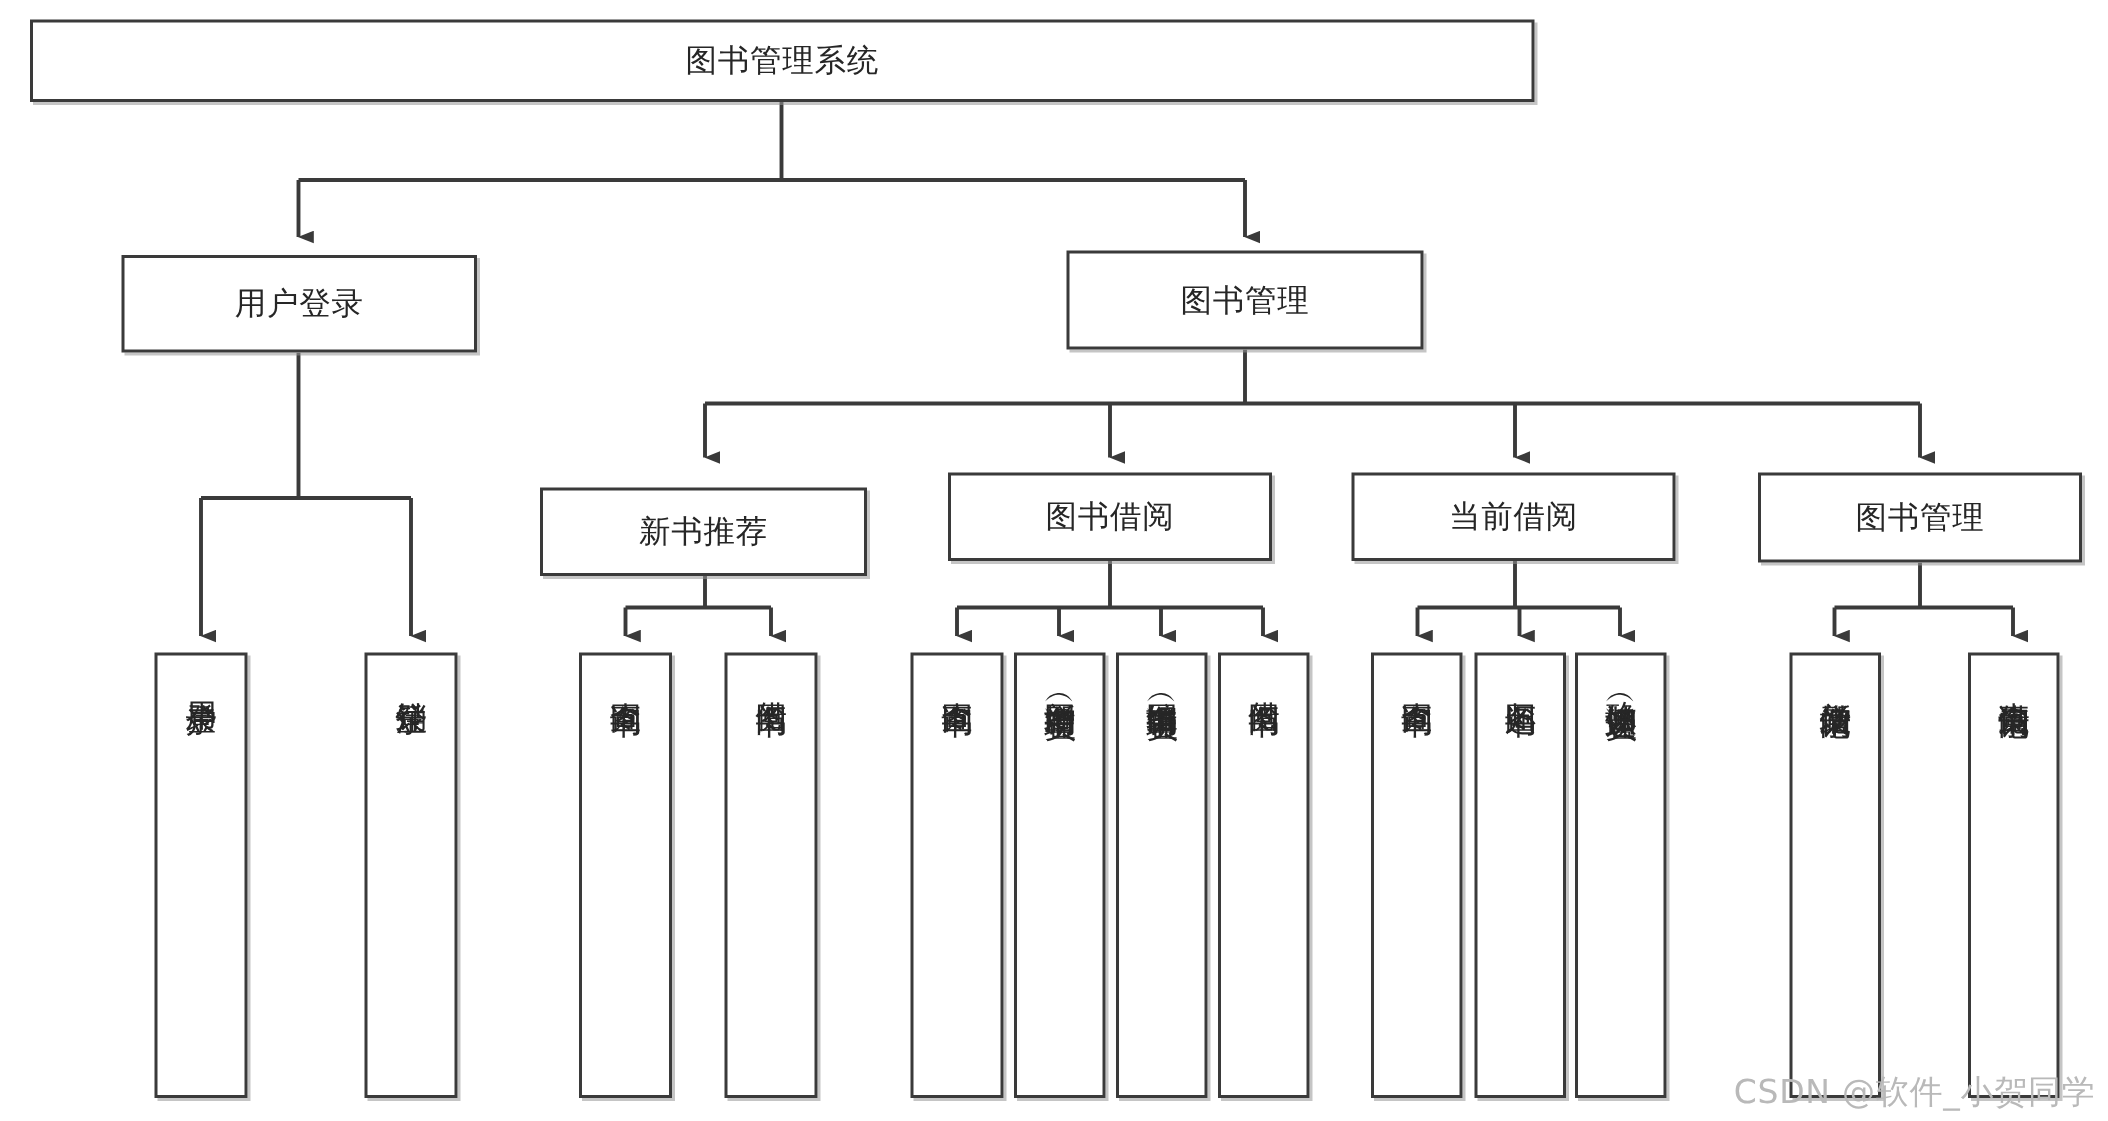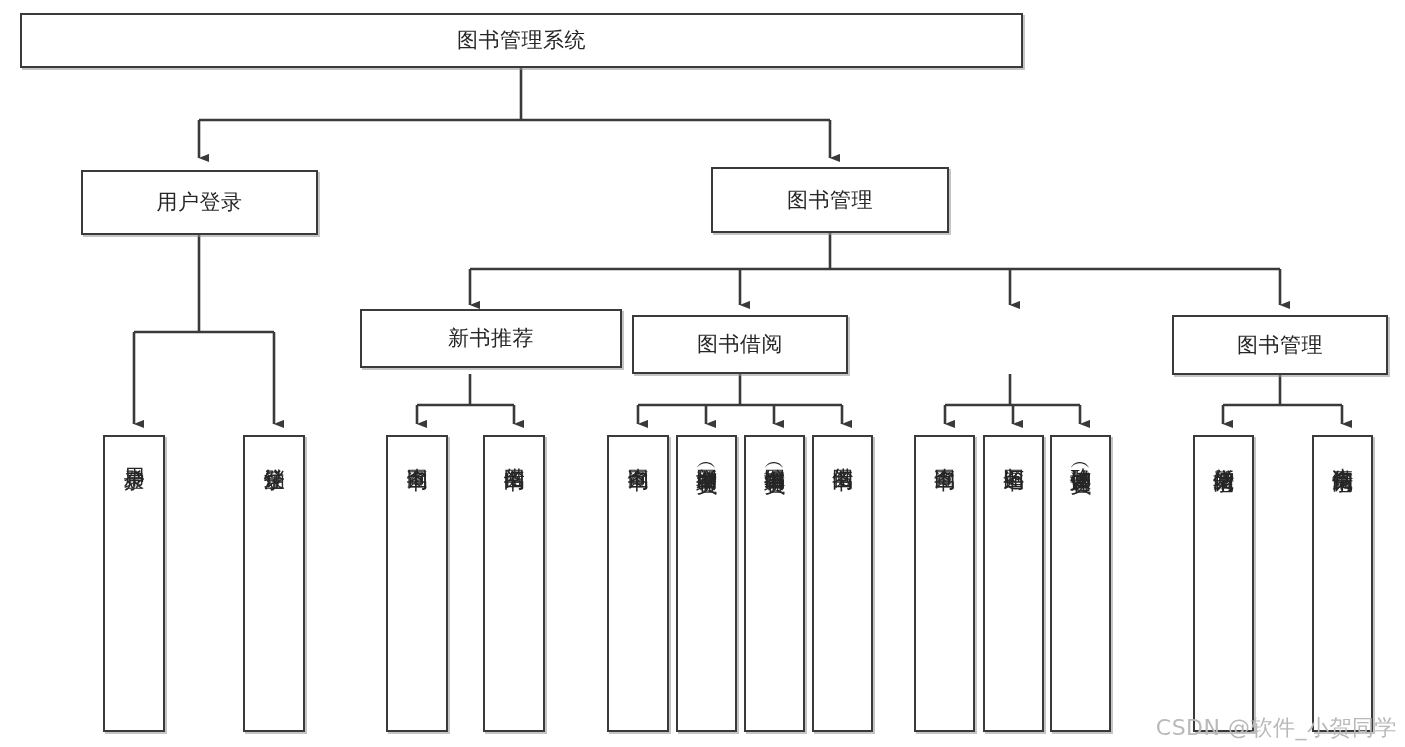--- a/index.html
+++ b/index.html
@@ -106,25 +106,28 @@
     <span class="lbl">图书管理系统</span>
   </div>
 
   <div class="node" style="left:81px;top:170px;width:237px;height:65px;">
     <span class="lbl">用户登录</span>
   </div>
   <div class="node" style="left:711px;top:167px;width:238px;height:66px;">
     <span class="lbl">图书管理</span>
   </div>
 
-  <div class="node" style="left:360px;top:309px;width:262px;height:59px;">
+  <div class="node" style="left:360px;top:325px;width:218px;height:59px;">
     <span class="lbl">新书推荐</span>
   </div>
   <div class="node" style="left:632px;top:315px;width:216px;height:59px;">
     <span class="lbl">图书借阅</span>
+  </div>
+  <div class="node" style="left:901px;top:315px;width:216px;height:59px;">
+    <span class="lbl">当前借阅</span>
   </div>
   <div class="node" style="left:1172px;top:315px;width:216px;height:60px;">
     <span class="lbl">图书管理</span>
   </div>
 
   <div class="node leaf" style="left:103px;top:435px;width:62px;height:297px;">
     <span class="lbl">用户登录</span>
   </div>
   <div class="node leaf" style="left:243px;top:435px;width:62px;height:297px;">
     <span class="lbl">注销登录</span>

